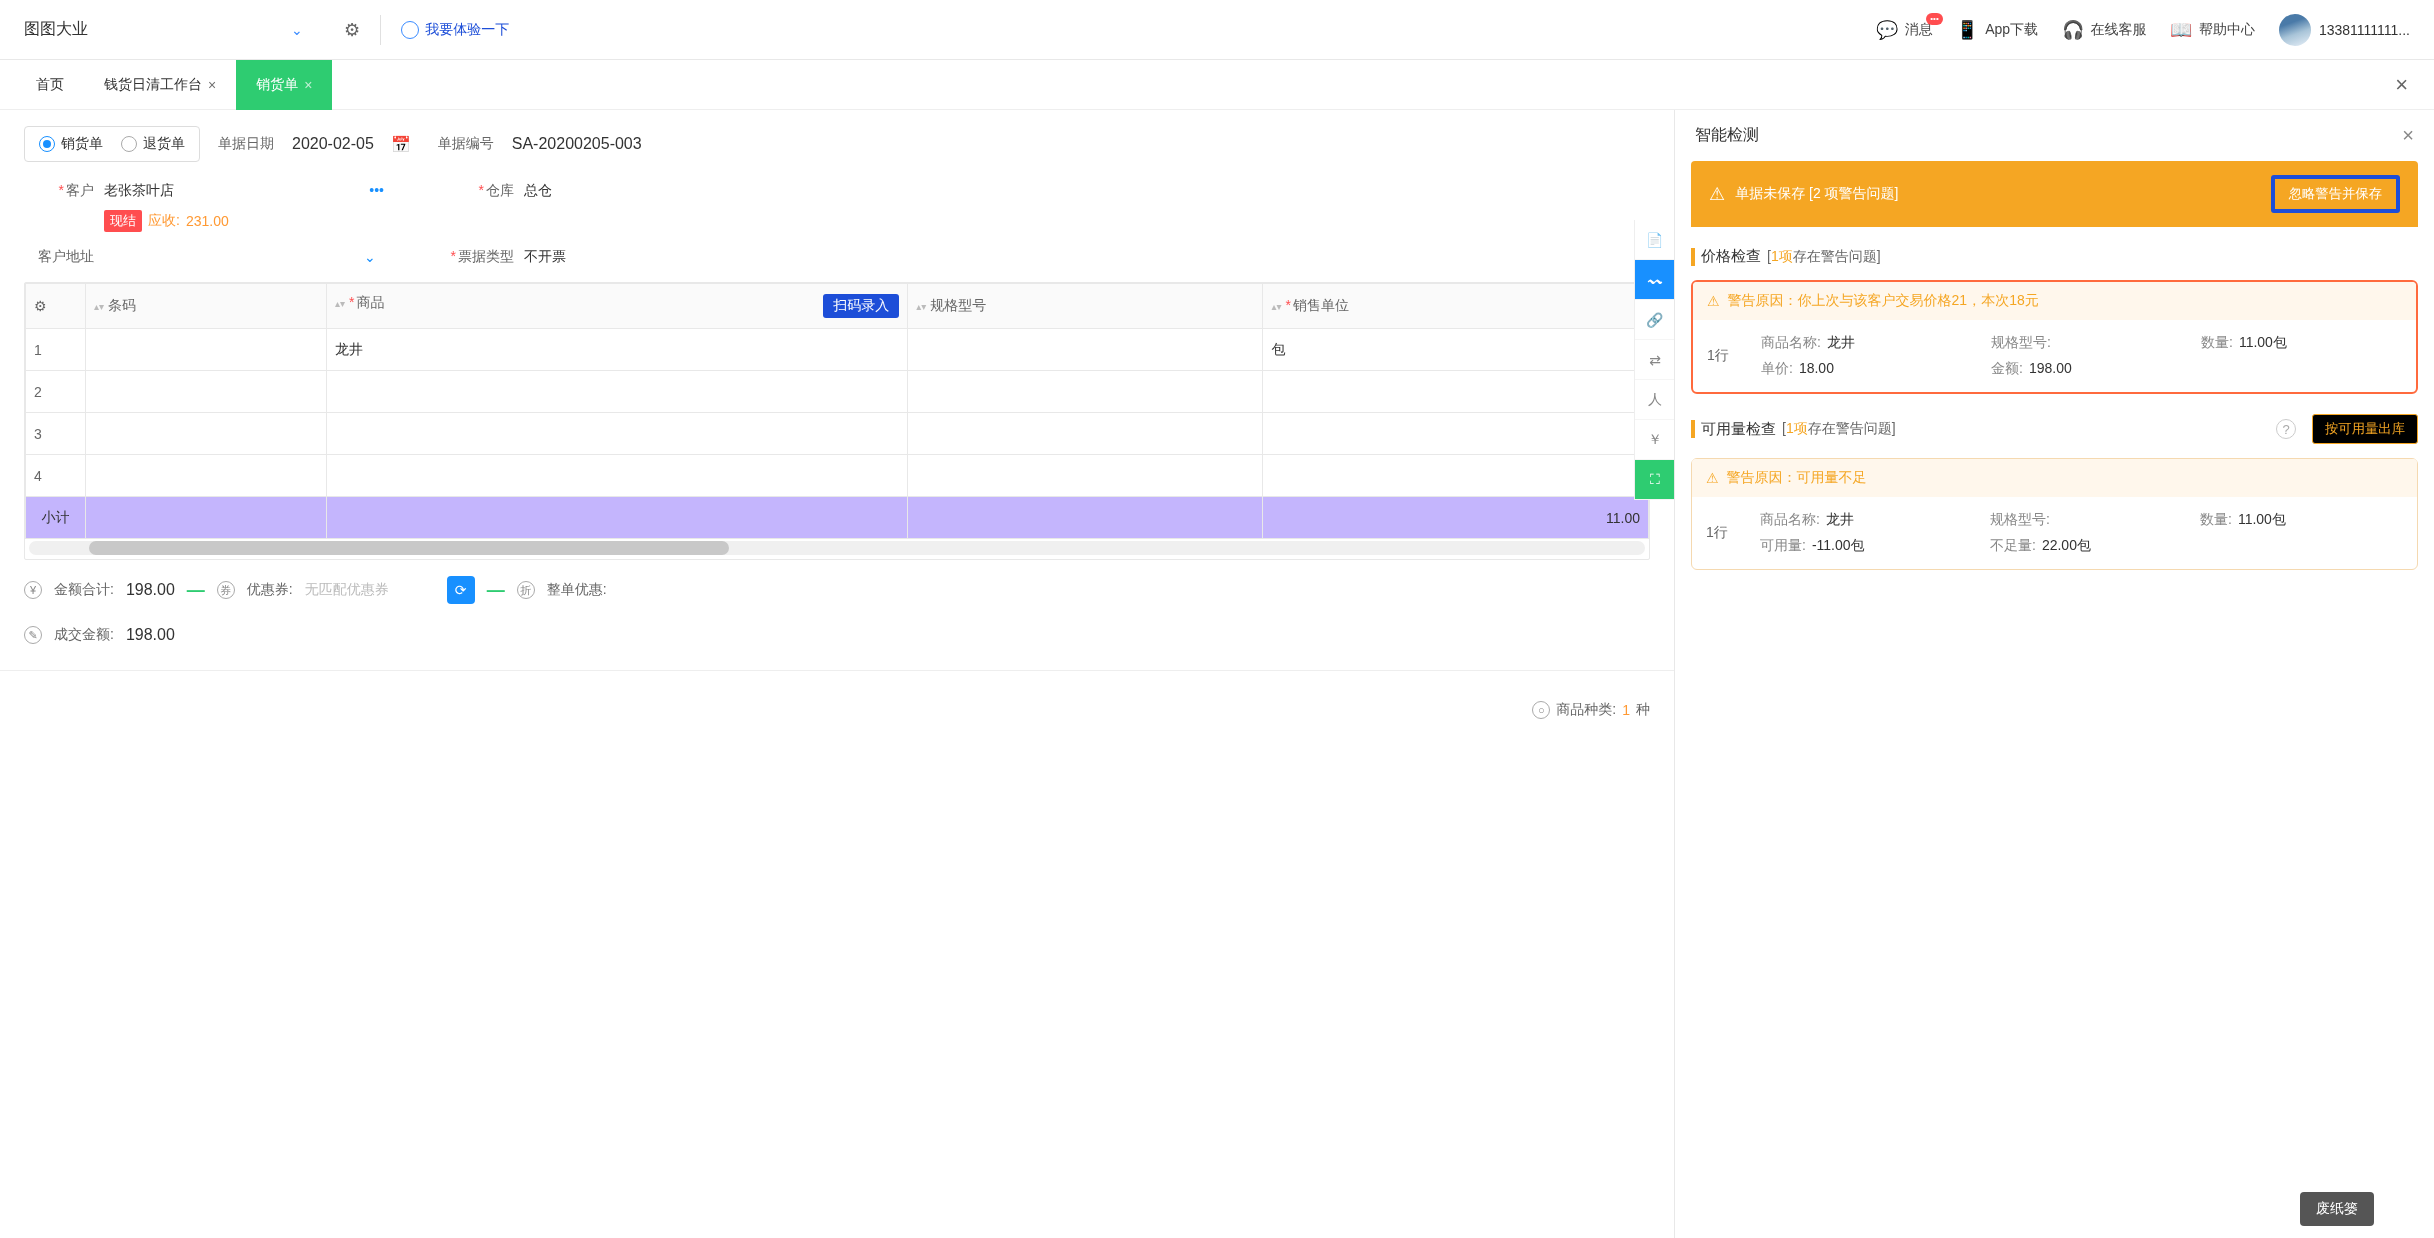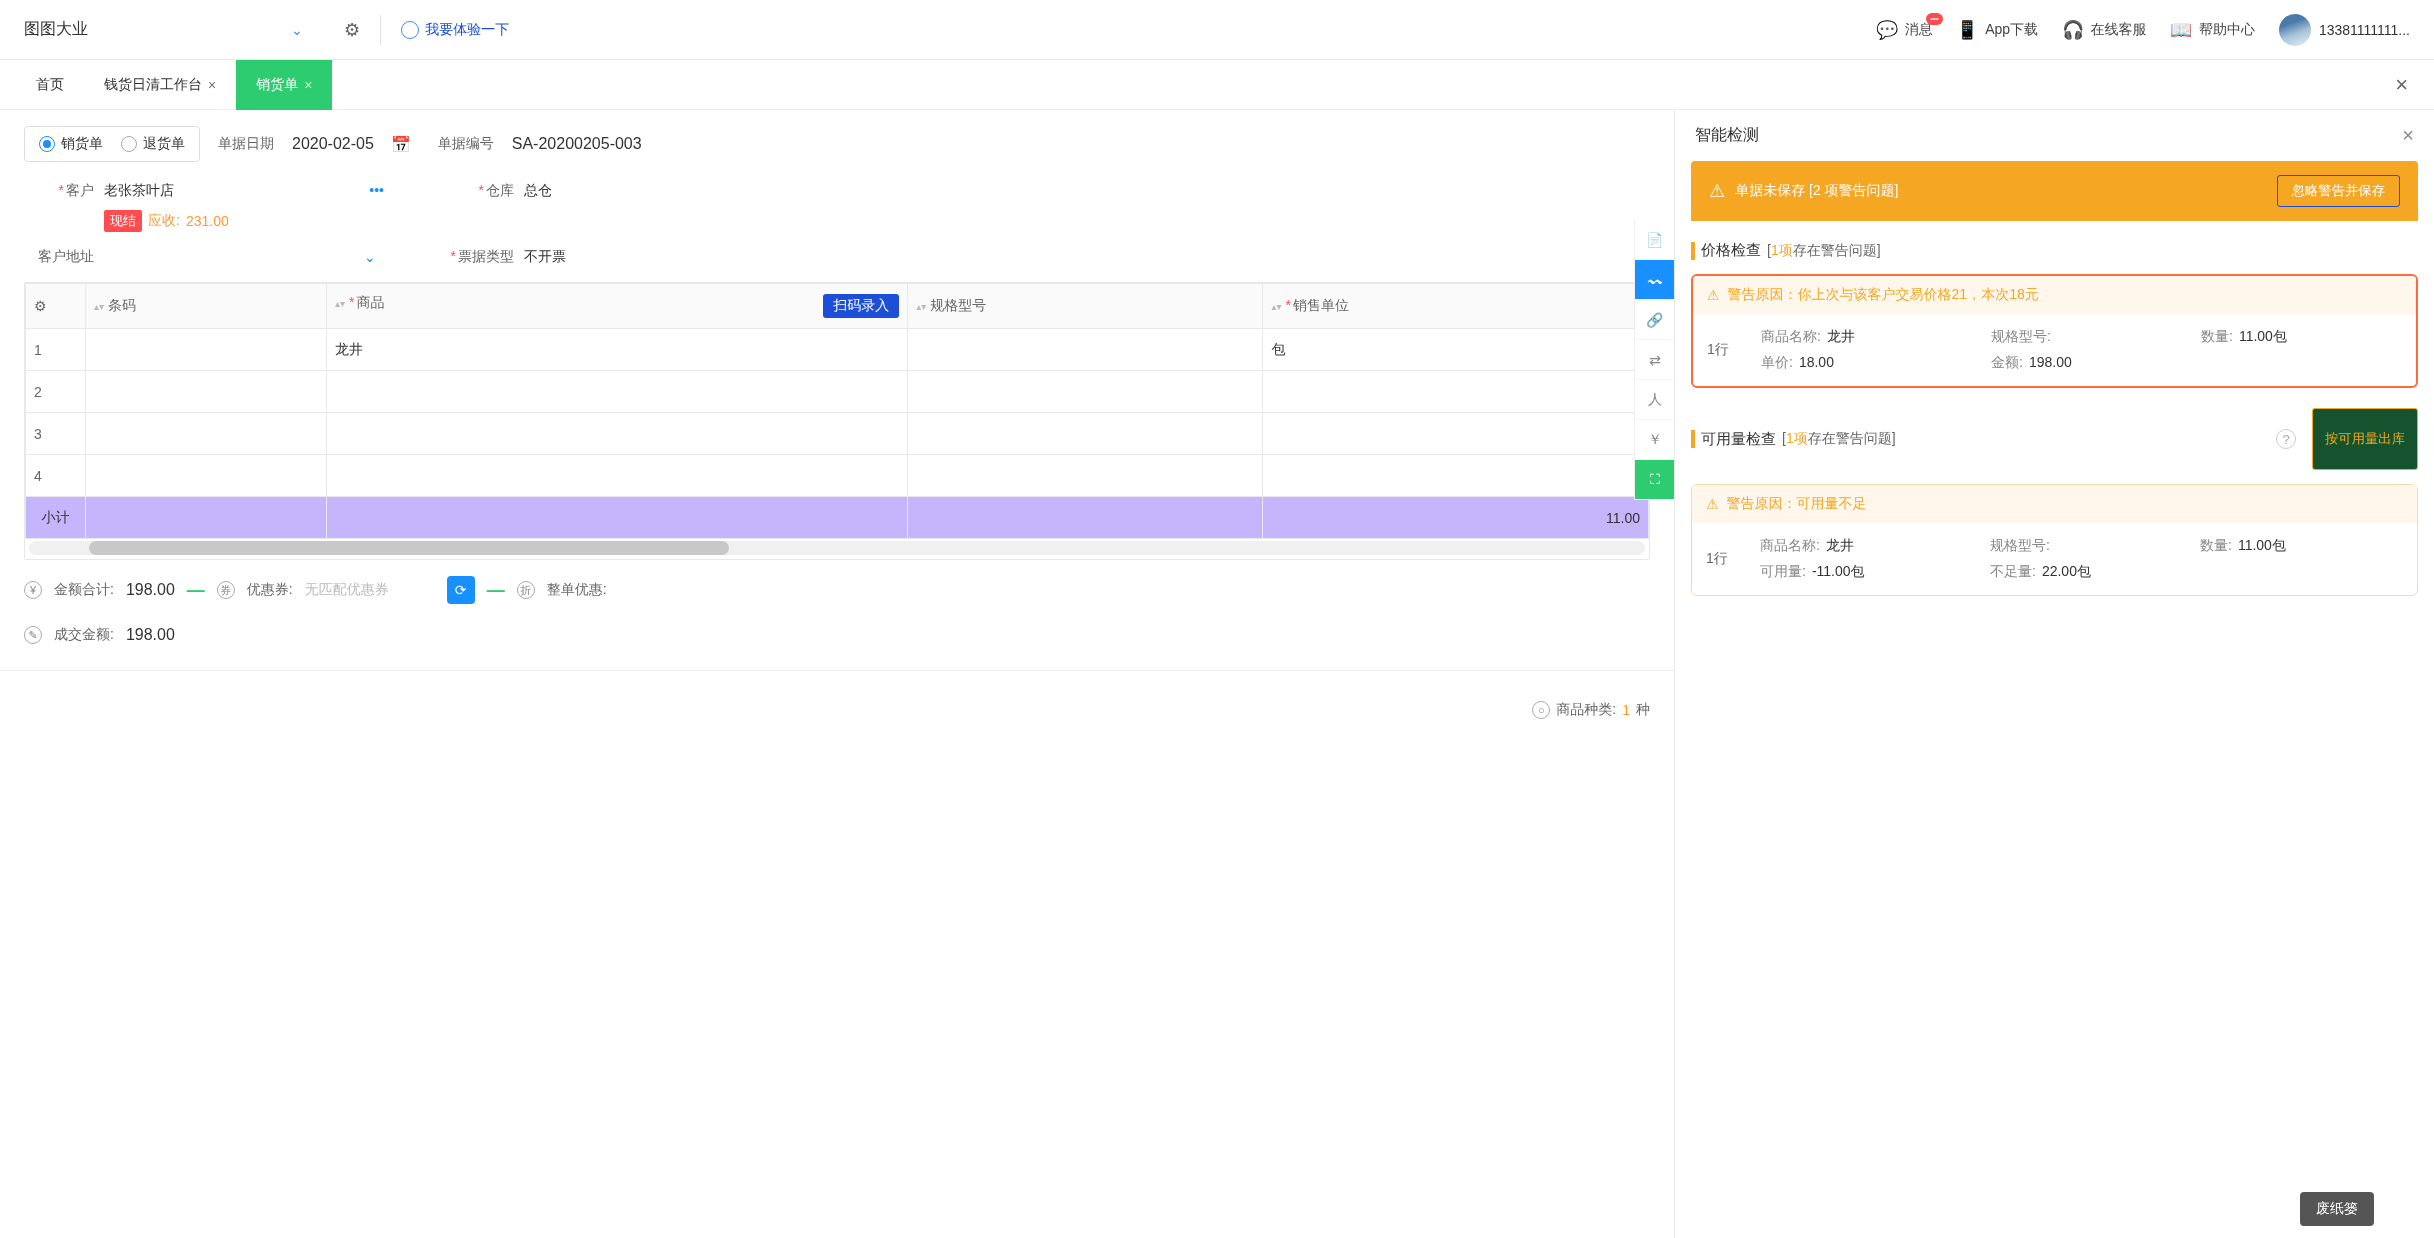--- a/index.html
+++ b/index.html
@@ -92,29 +92,29 @@
 
 
 .right-panel { width: 760px; border-left: 1px solid #e8e8e8; display: flex; flex-direction: column; }
 .rp-header { display: flex; align-items: center; justify-content: space-between; padding: 14px 20px; }
 .rp-title { font-size: 16px; color: #333; }
 .rp-close { font-size: 20px; color: #888; cursor: pointer; }
 
 .warn-banner { background: #f5a623; color: #fff; margin: 0 16px; padding: 14px 18px; border-radius: 4px 4px 0 0; display: flex; align-items: center; justify-content: space-between; }
 .warn-left { display: flex; align-items: center; gap: 10px; }
 .warn-tri { font-size: 18px; }
-.ignore-btn { background: transparent; border: 1px solid #1d4ed8; color: #fff; padding: 6px 14px; border-radius: 3px; cursor: pointer; }
+.ignore-btn { background: transparent; border: 4px solid #1d4ed8; color: #fff; padding: 6px 14px; border-radius: 3px; cursor: pointer; }
 
 .check-section { margin: 16px 16px 0; }
 .check-title { display: flex; align-items: center; gap: 6px; padding: 4px 0 10px; }
 .check-bar { width: 4px; height: 18px; background: #f5a623; }
 .check-name { font-size: 15px; color: #333; }
 .check-count { color: #666; font-size: 14px; }
 .check-count .hl { color: #f5a623; }
-.btn-outline-orange { margin-left: auto; border: 1px solid #f5a623; color: #f5a623; background: #14532d; padding: 21px 12px; border-radius: 3px; cursor: pointer; }
+.btn-outline-orange { margin-left: auto; border: 1px solid #f5a623; color: #f5a623; background: #000000; padding: 5px 12px; border-radius: 3px; cursor: pointer; }
 .help-ic { width: 20px; height: 20px; border: 1px solid #ccc; border-radius: 50%; display: inline-flex; align-items: center; justify-content: center; color: #aaa; font-size: 13px; margin-left: auto; }
 
 .warn-card { border: 2px solid #ff6a3d; border-radius: 6px; margin-top: 4px; }
 .warn-card.soft { border: 1px solid #f5d9b0; }
 .warn-reason { background: #fff7ec; color: #f5a623; padding: 10px 14px; display: flex; align-items: center; gap: 8px; border-radius: 4px 4px 0 0; }
 .warn-body { display: flex; padding: 14px; gap: 18px; }
 .warn-rownum { color: #666; display: flex; align-items: center; min-width: 36px; }
 .warn-grid { display: grid; grid-template-columns: 230px 210px 200px; row-gap: 8px; flex: 1; }
 .wg-label { color: #888; }
 .wg-val { color: #333; margin-left: 6px; }

